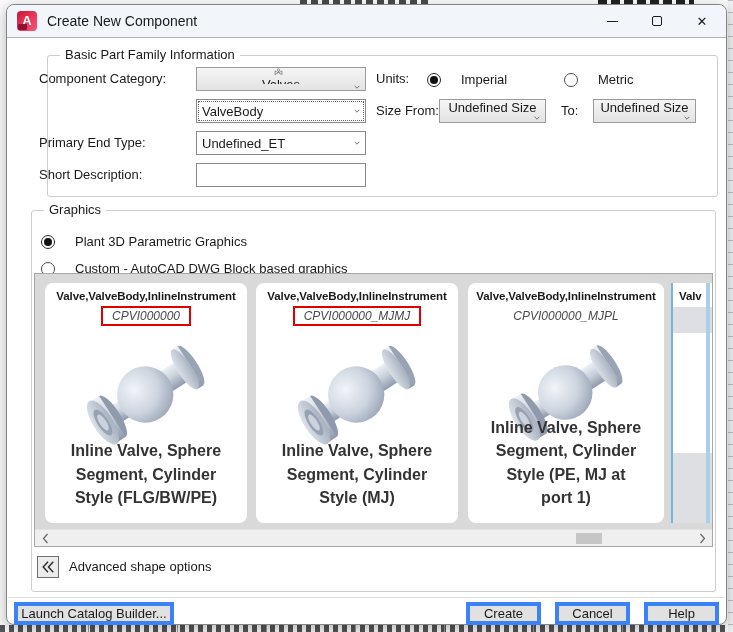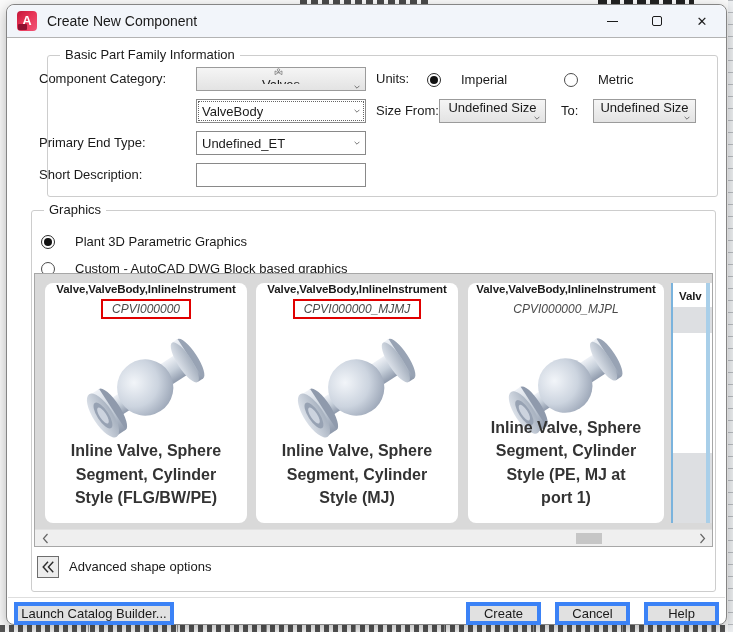--- a/index.html
+++ b/index.html
@@ -65,21 +65,21 @@
   .rdot { width:14px; height:14px; border:1px solid #4c4c4c; border-radius:50%; background:#fff; flex:0 0 auto; }
   .rdot.on { border-color:#2b2b2b; }
   .rdot.on::after { content:""; display:block; width:8px; height:8px; margin:2px;
     border-radius:50%; background:#111; }
 
   
   .viewport { left:27px; top:268px; width:679px; height:274px; position:absolute;
     border:1px solid #a7a7a7; background:#d9d9d9; overflow:hidden; }
   .card { position:absolute; top:9px; height:240px; background:#fff; border-radius:8px;
     text-align:center; }
-  .card .family { font-weight:bold; font-size:11.5px; letter-spacing:-0.1px; }
+  .card .family { font-weight:bold; font-size:11.5px; letter-spacing:-0.1px; margin-top:7px; }
   .card .code-wrap { margin-top:3px; height:22px; display:flex; justify-content:center; align-items:center; }
   .card .code { font-style:italic; font-size:12px; color:#4a4a4a; padding:1px 9px; border:2px solid transparent; }
   .card .code.red { border-color:#e00000; }
   .card .img { margin-top:6px; }
   .card .desc { position:absolute; left:0; right:0; bottom:14px; font-weight:bold;
     font-size:16px; line-height:1.45; color:#333; padding:0 22px; }
   .card1 { left:10px;  width:202px; }
   .card2 { left:221px; width:202px; }
   .card3 { left:433px; width:196px; }
   .card4 { left:636px; width:41px; border-left:2px solid #7ab3dd; border-radius:0; text-align:left; }

